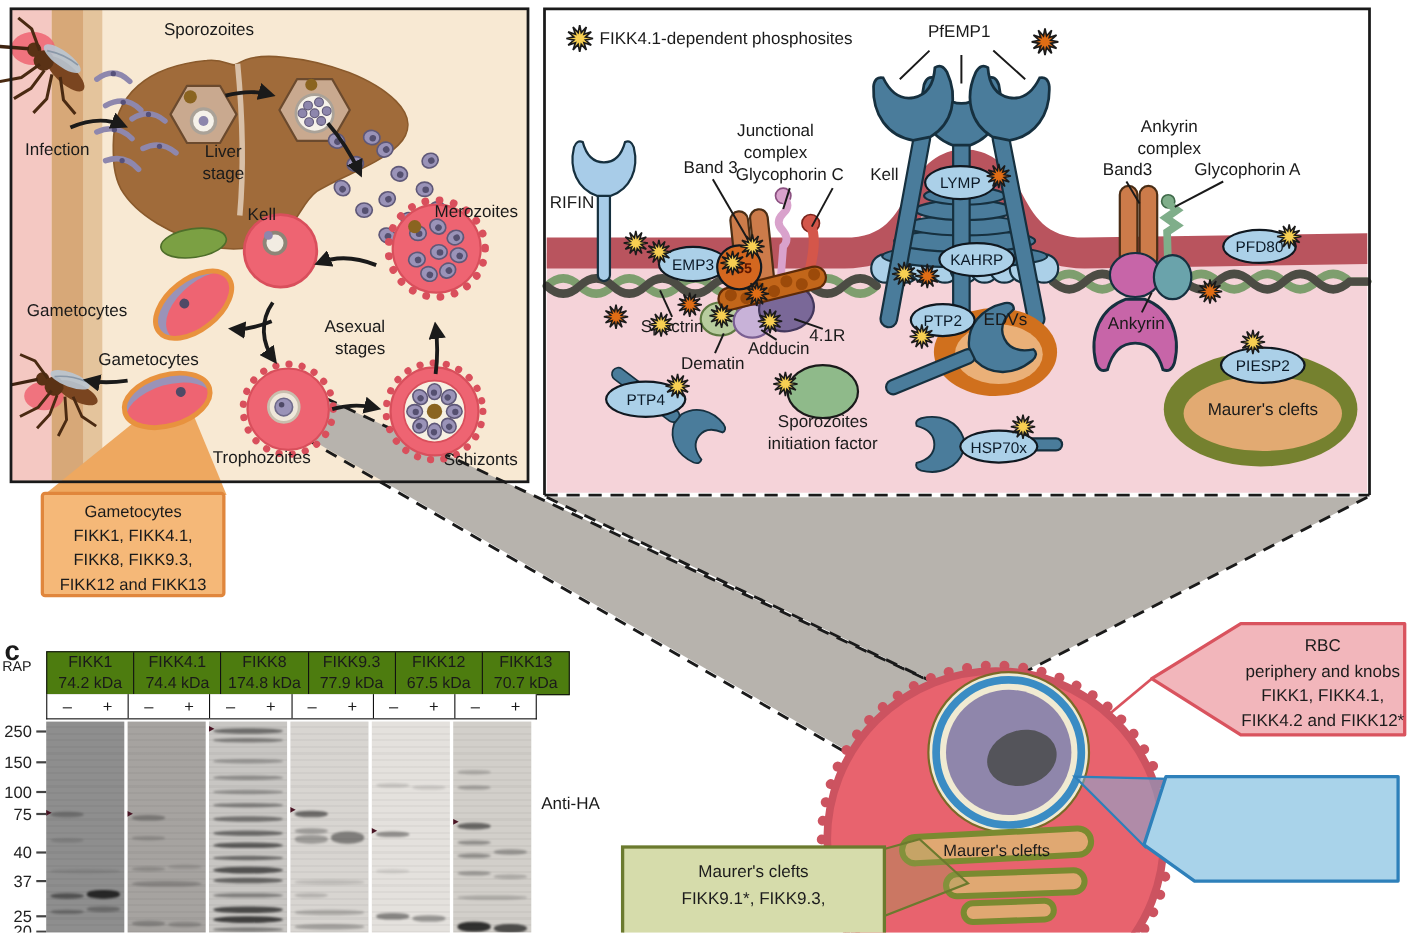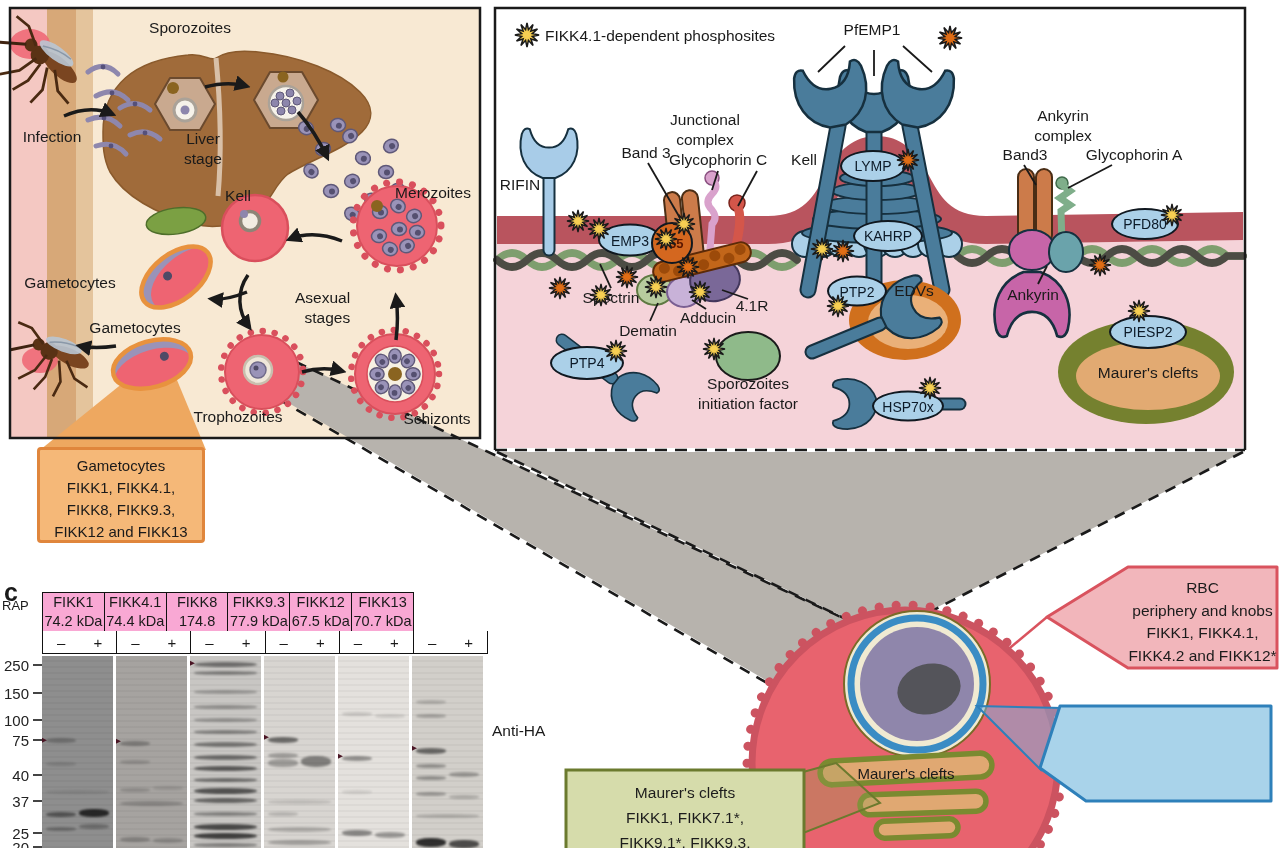--- a/index.html
+++ b/index.html
@@ -18,22 +18,22 @@
         display:flex;align-items:center;justify-content:center;font-size:14px;color:#0c1a28;
         transform:translate(-50%,-50%);white-space:nowrap;}
   .p55{background:#d4671f;color:#5c1600;font-weight:bold;font-size:13px;}
   .callout-text{position:absolute;text-align:center;font-size:15.5px;color:#1c1c1c;}
   .callout-text span{display:block;}
   .gam-box{position:absolute;left:37px;top:447px;width:168px;height:96px;background:#f5b878;
            border:3px solid #e0863c;border-radius:4px;text-align:center;font-size:15px;
            line-height:22px;padding-top:5px;box-sizing:border-box;}
   .gam-box span{display:block;}
   .panel-letter{position:absolute;left:4px;top:578px;font-size:25px;font-weight:bold;}
-  .blot-head{position:absolute;left:42px;top:592px;width:372px;height:40px;display:flex;
-             border:1.5px solid #111;background:#f9a8d4;box-sizing:border-box;}
+  .blot-head{position:absolute;left:42px;top:592px;width:476px;height:40px;display:flex;
+             border:1.5px solid #111;background:#4d7c0f;box-sizing:border-box;}
   .bh-cell{flex:1;border-left:1.5px solid #111;text-align:center;font-size:14.5px;line-height:19px;overflow:hidden;}
   .bh-cell:first-child{border-left:none;}
   .bh-cell span{display:block;}
   .rap-row{position:absolute;left:42px;top:631px;width:446px;height:23px;display:flex;
            border:1.5px solid #111;border-top:none;background:#fff;box-sizing:border-box;}
   .rap-cell{flex:1;display:flex;justify-content:space-around;align-items:center;
             border-left:1.5px solid #111;font-size:15px;}
   .rap-cell:first-child{border-left:none;}
   .rap-lbl{position:absolute;left:2px;top:598px;font-size:13px;}
   .mw{position:absolute;left:0;width:29px;text-align:right;font-size:15px;color:#222;}
@@ -518,21 +518,20 @@
 
   <div class="lbl" style="left:906px;top:764px;font-size:15px">Maurer's clefts</div>
   <div class="callout-text" style="left:1128px;top:577px;width:149px;line-height:22.5px">
     <span>RBC</span>
         <span>periphery and knobs</span>
     <span>FIKK1, FIKK4.1,</span>
         <span>FIKK4.2 and FIKK12*</span>
   </div>
   <div class="callout-text" style="left:572px;top:780px;width:226px;line-height:25px">
     <span>Maurer's clefts</span>
-        <span>FIKK1, FIKK7.1*,</span>
     <span>FIKK9.1*, FIKK9.3,</span>
   </div>
 
   <div class="panel-letter">c</div>
   <div class="blot-head">
     <div class="bh-cell">
           <span>FIKK1</span>
           <span>74.2 kDa</span>
         </div>
     <div class="bh-cell">

